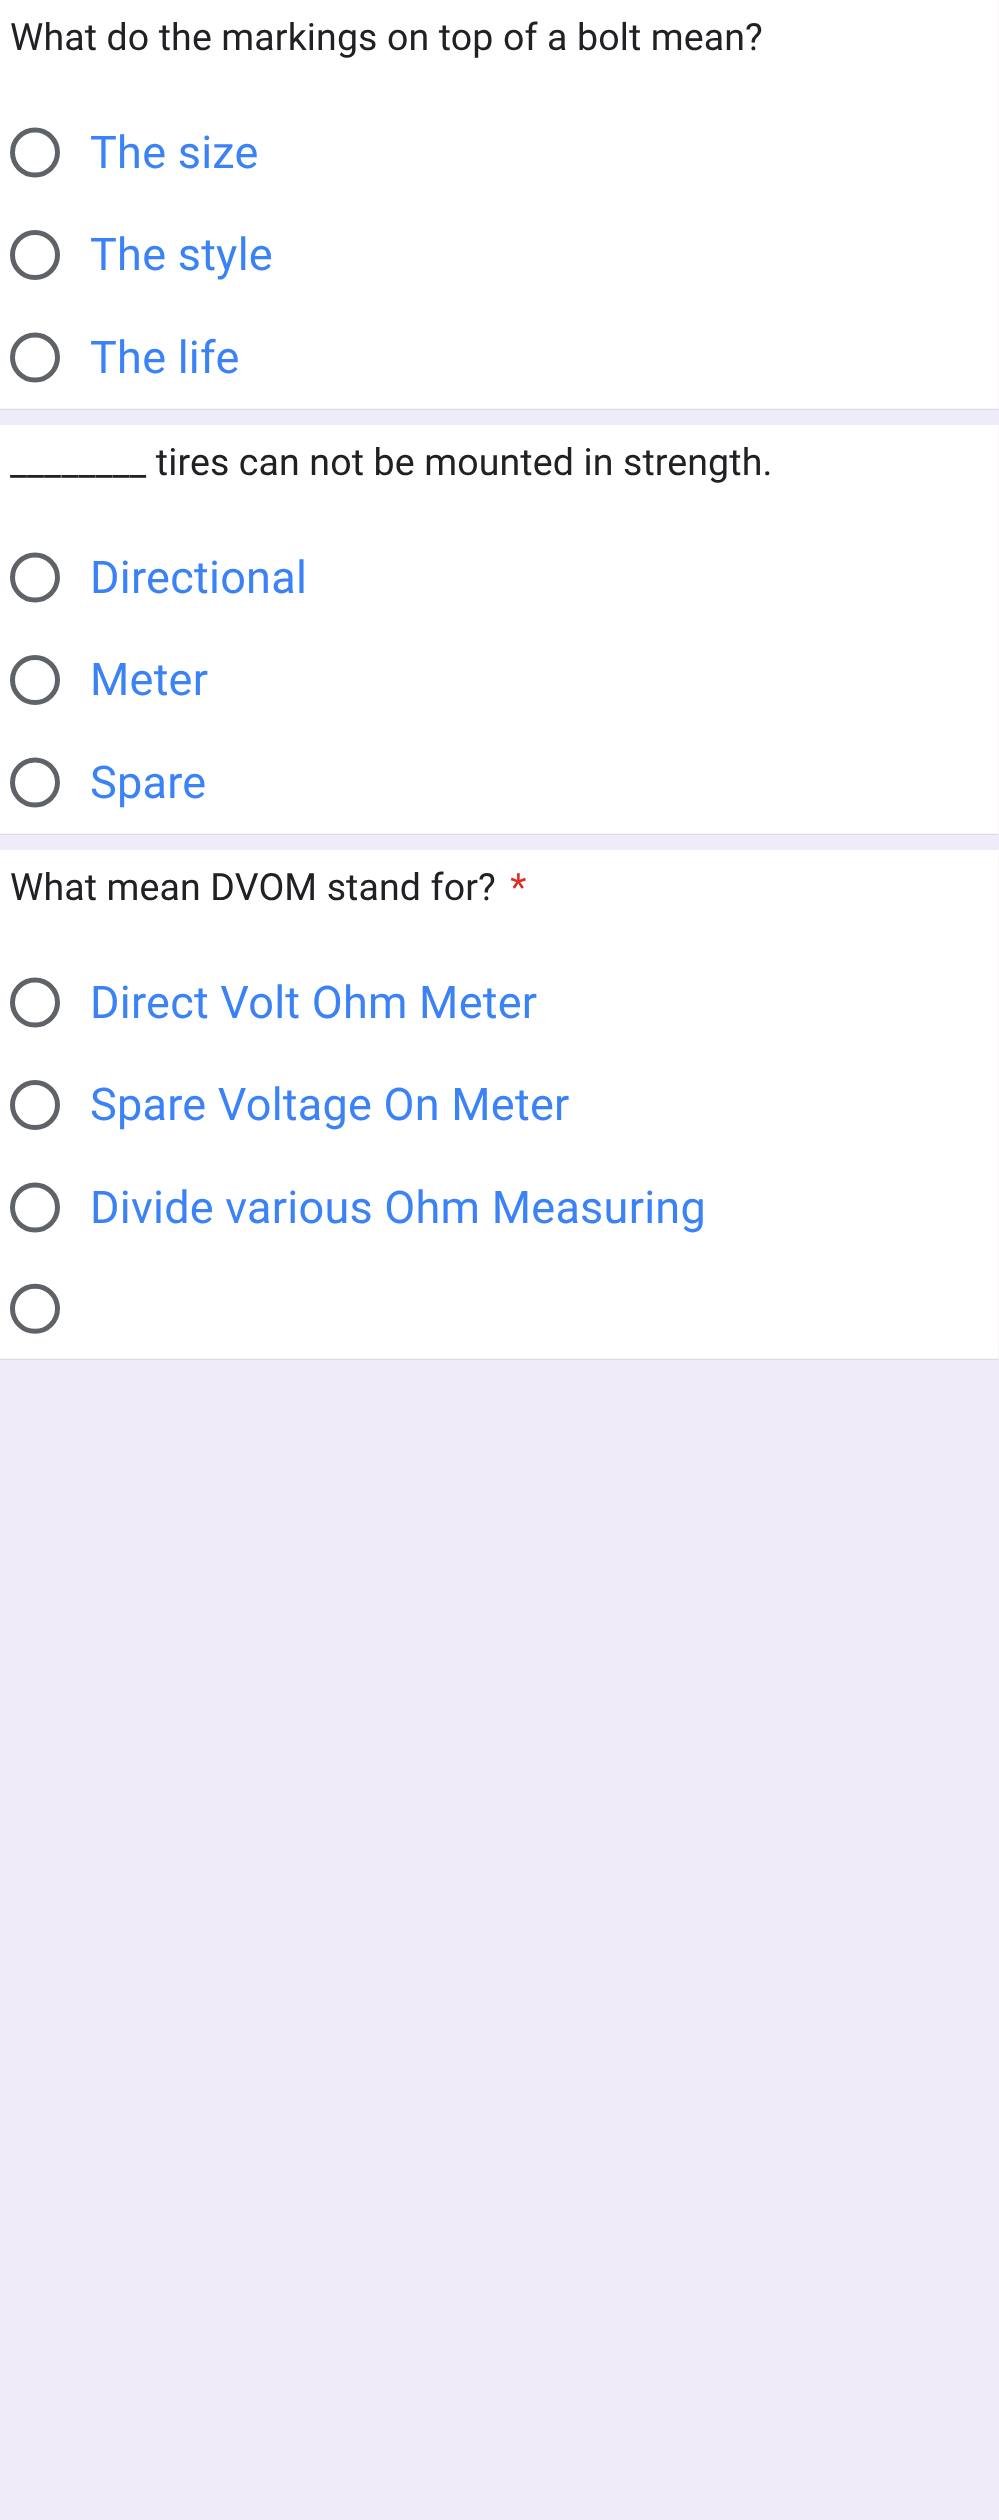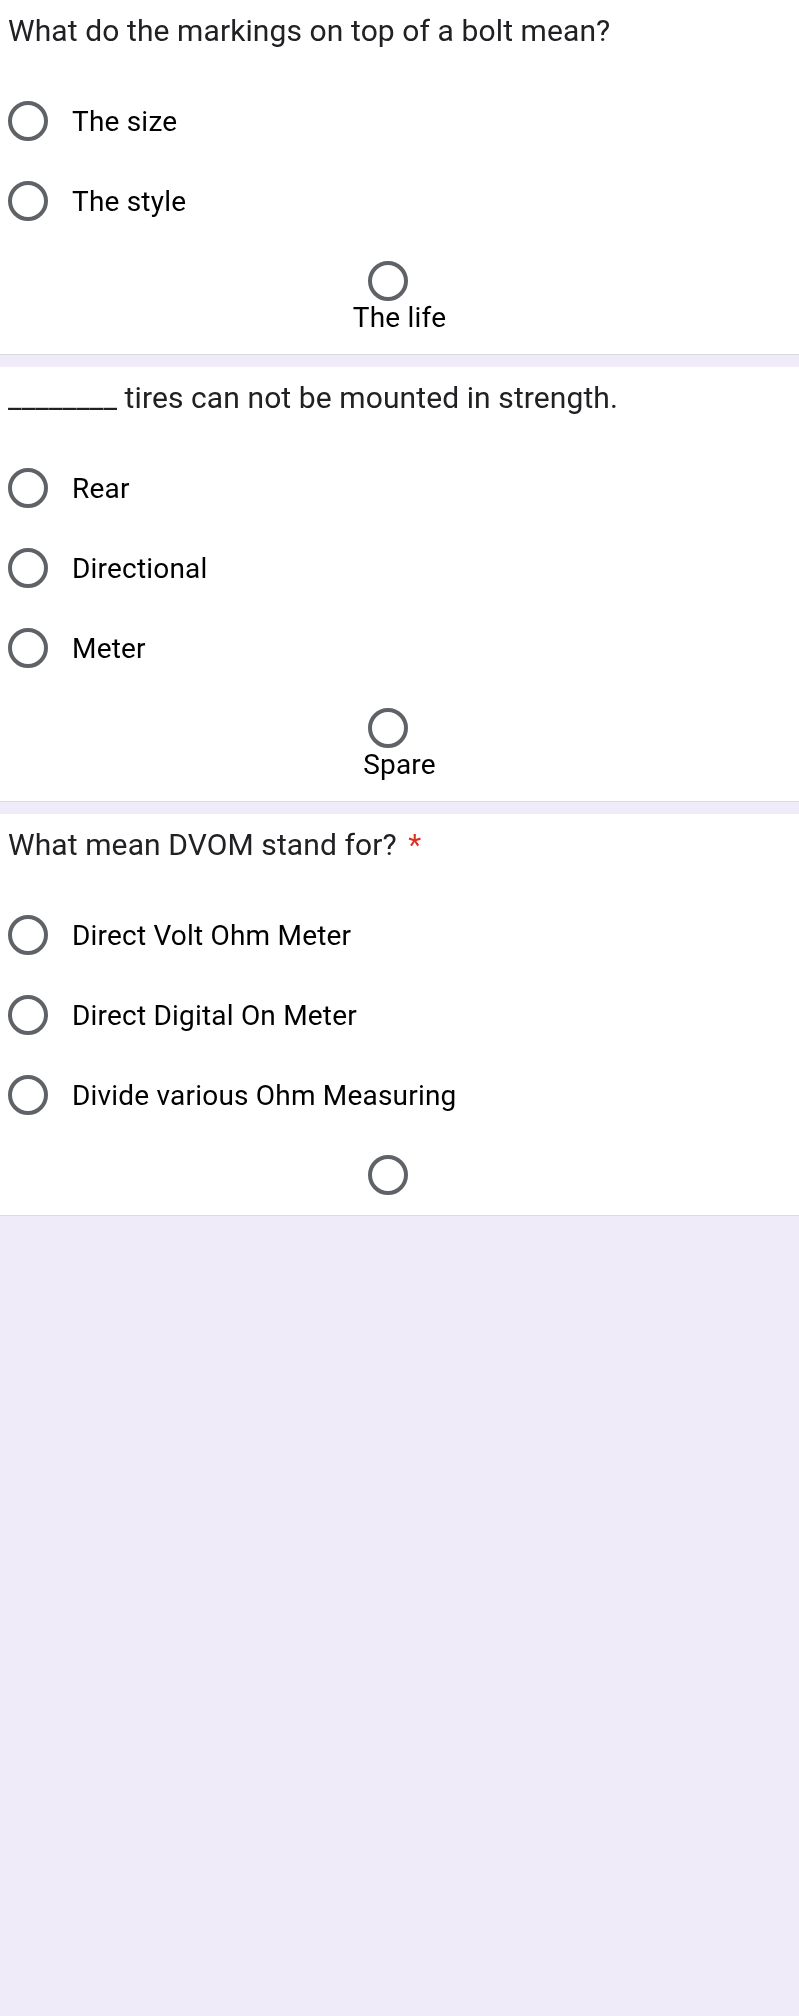--- a/index.html
+++ b/index.html
@@ -34,33 +34,32 @@
     }
     .option-row {
       display: flex;
       align-items: center;
       padding: 12px 0;
       cursor: pointer;
       margin-bottom: 16px;
     }
     .option-row:last-child {
       margin-bottom: 0;
-      flex-direction: column;
     }
     .radio-circle {
       width: 40px;
       height: 40px;
       border: 4px solid #5f6368;
       border-radius: 50%;
       flex-shrink: 0;
       margin-right: 24px;
     }
     .option-label {
-      font-size: 28px;
-      color: #000000;
+      font-size: 36px;
+      color: #3b82f6;
       letter-spacing: 0.2px;
     }
   </style>
 </head>
 <body>
 
 <div class="question-card">
   <div class="question-text">
     <span>What do the markings on top of a bolt mean?</span>
   </div>
@@ -77,24 +76,20 @@
     <span class="option-label">The life</span>
   </div>
 </div>
 
 <div class="question-card">
   <div class="question-text">
     <span>________ tires can not be mounted in strength.</span>
   </div>
   <div class="option-row">
     <div class="radio-circle"></div>
-    <span class="option-label">Rear</span>
-  </div>
-  <div class="option-row">
-    <div class="radio-circle"></div>
     <span class="option-label">Directional</span>
   </div>
   <div class="option-row">
     <div class="radio-circle"></div>
     <span class="option-label">Meter</span>
   </div>
   <div class="option-row">
     <div class="radio-circle"></div>
     <span class="option-label">Spare</span>
   </div>
@@ -104,21 +99,21 @@
   <div class="question-text">
     <span>What mean DVOM stand for?</span>
     <span class="required-asterisk">*</span>
   </div>
   <div class="option-row">
     <div class="radio-circle"></div>
     <span class="option-label">Direct Volt Ohm Meter</span>
   </div>
   <div class="option-row">
     <div class="radio-circle"></div>
-    <span class="option-label">Direct Digital On Meter</span>
+    <span class="option-label">Spare Voltage On Meter</span>
   </div>
   <div class="option-row">
     <div class="radio-circle"></div>
     <span class="option-label">Divide various Ohm Measuring</span>
   </div>
   <div class="option-row">
     <div class="radio-circle"></div>
   </div>
 </div>
 

